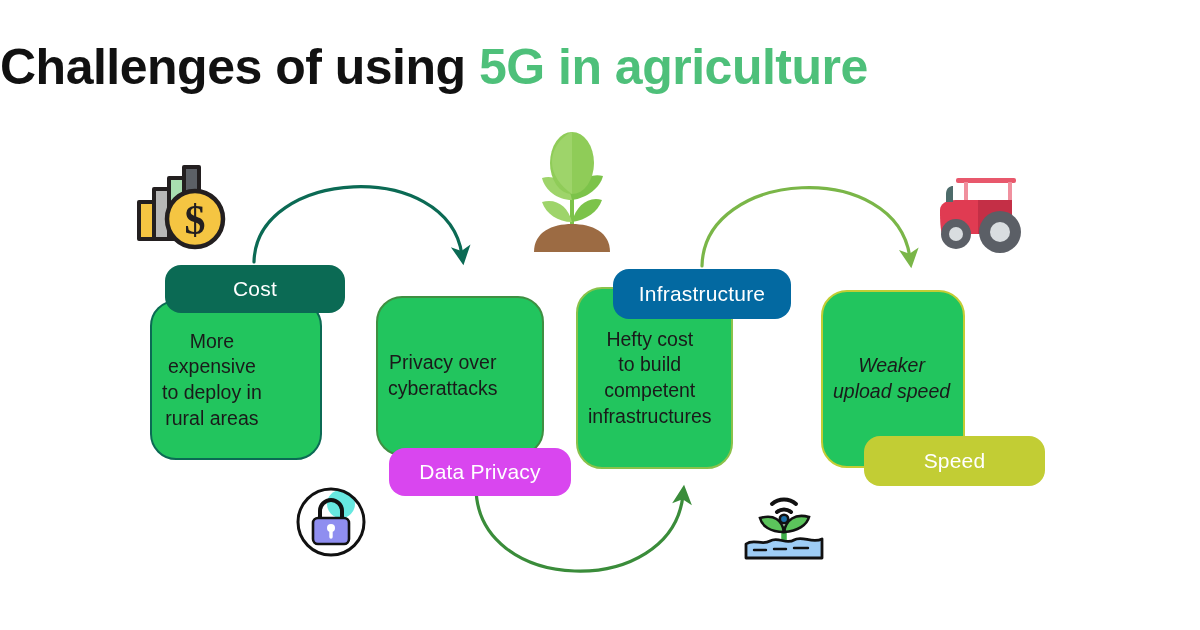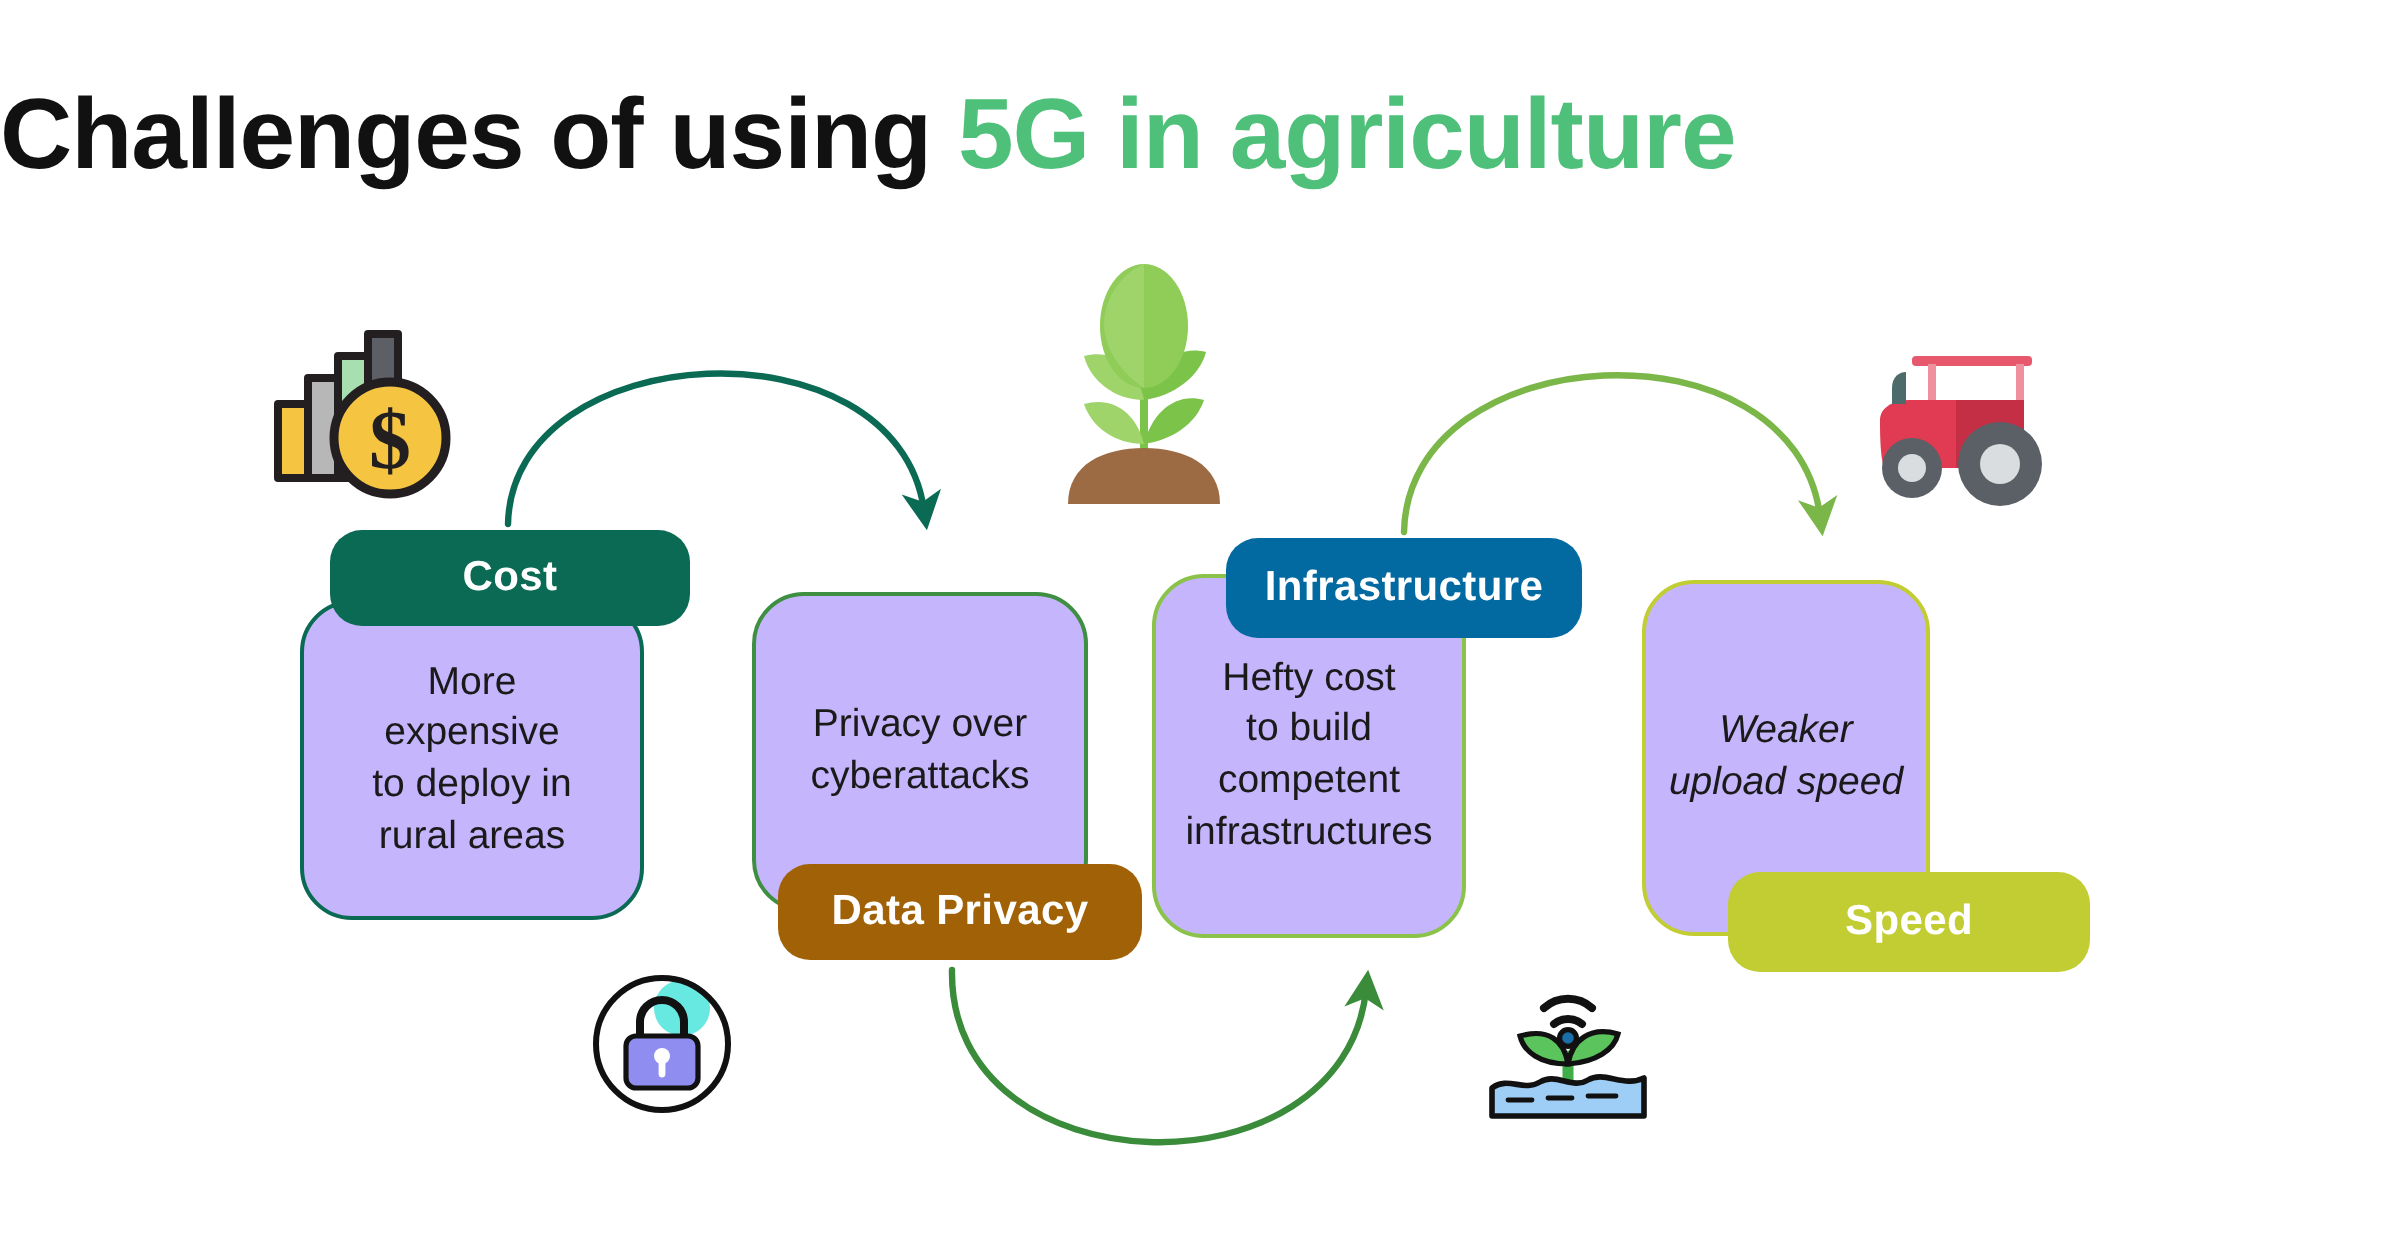--- a/index.html
+++ b/index.html
@@ -19,47 +19,47 @@
     color: #111111; white-space: nowrap;
   }
   .title .accent { color: #4ec07a; }
 
   
   .arcs { position: absolute; left: 0; top: 0; width: 1200px; height: 630px; pointer-events: none; }
 
   
   .card {
     position: absolute;
-    background: #c4b5fd;
+    background: #22c55e;
     border: 2.5px solid #0b6a54;
     border-radius: 26px;
-    display: flex; align-items: center; justify-content: center;
+    display: flex; align-items: center; 
   }
   .card-text {
     text-align: center;
     font-size: 19.5px; line-height: 1.32;
     color: #1a1a1a;
     white-space: pre-line;
     padding: 0 10px;
   }
   .badge {
     position: absolute;
     border-radius: 16px;
     display: flex; align-items: center; justify-content: center;
-    color: #ffffff; font-weight: 700; font-size: 21px;
+    color: #ffffff; font-weight: 400; font-size: 21px;
     letter-spacing: 0.2px; white-space: nowrap;
   }
 
   
   #card-1 { left: 150px; top: 300px; width: 172px; height: 160px; border-color: #0b6a54; }
   #badge-1 { left: 165px; top: 265px; width: 180px; height: 48px; background: #0b6a54; }
 
   
   #card-2 { left: 376px; top: 296px; width: 168px; height: 160px; border-color: #3f8f42; }
-  #badge-2 { left: 389px; top: 432px; width: 182px; height: 48px; background: #a16207; }
+  #badge-2 { left: 389px; top: 448px; width: 182px; height: 48px; background: #d946ef; }
 
   
   #card-3 { left: 576px; top: 287px; width: 157px; height: 182px; border-color: #8ac24a; }
   #badge-3 { left: 613px; top: 269px; width: 178px; height: 50px; background: #0369a1; }
 
   
   #card-4 { left: 821px; top: 290px; width: 144px; height: 178px; border-color: #c2cd34; font-style: italic; }
   #badge-4 { left: 840px; top: 436px; width: 181px; height: 50px; background: #c2cd34; margin-left: 24px; }
 
   

